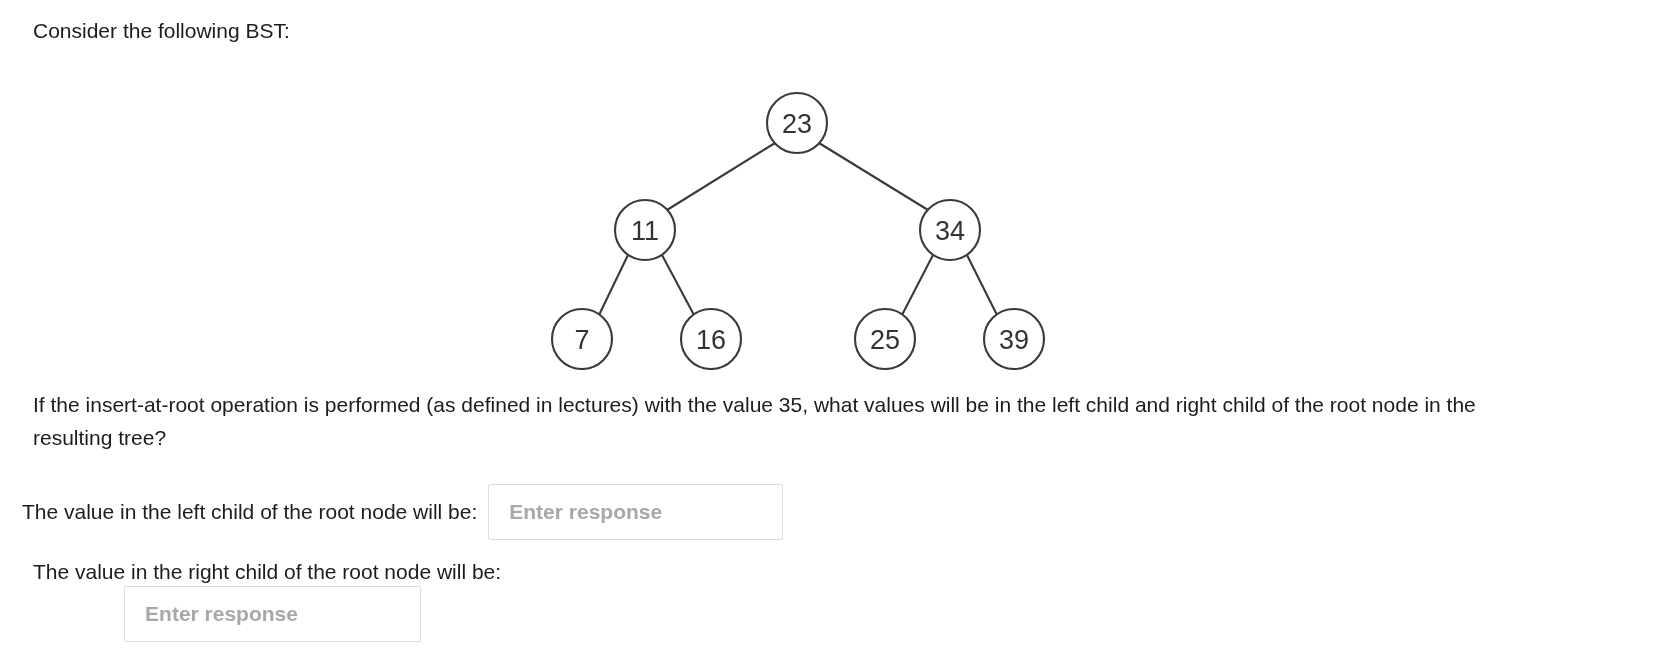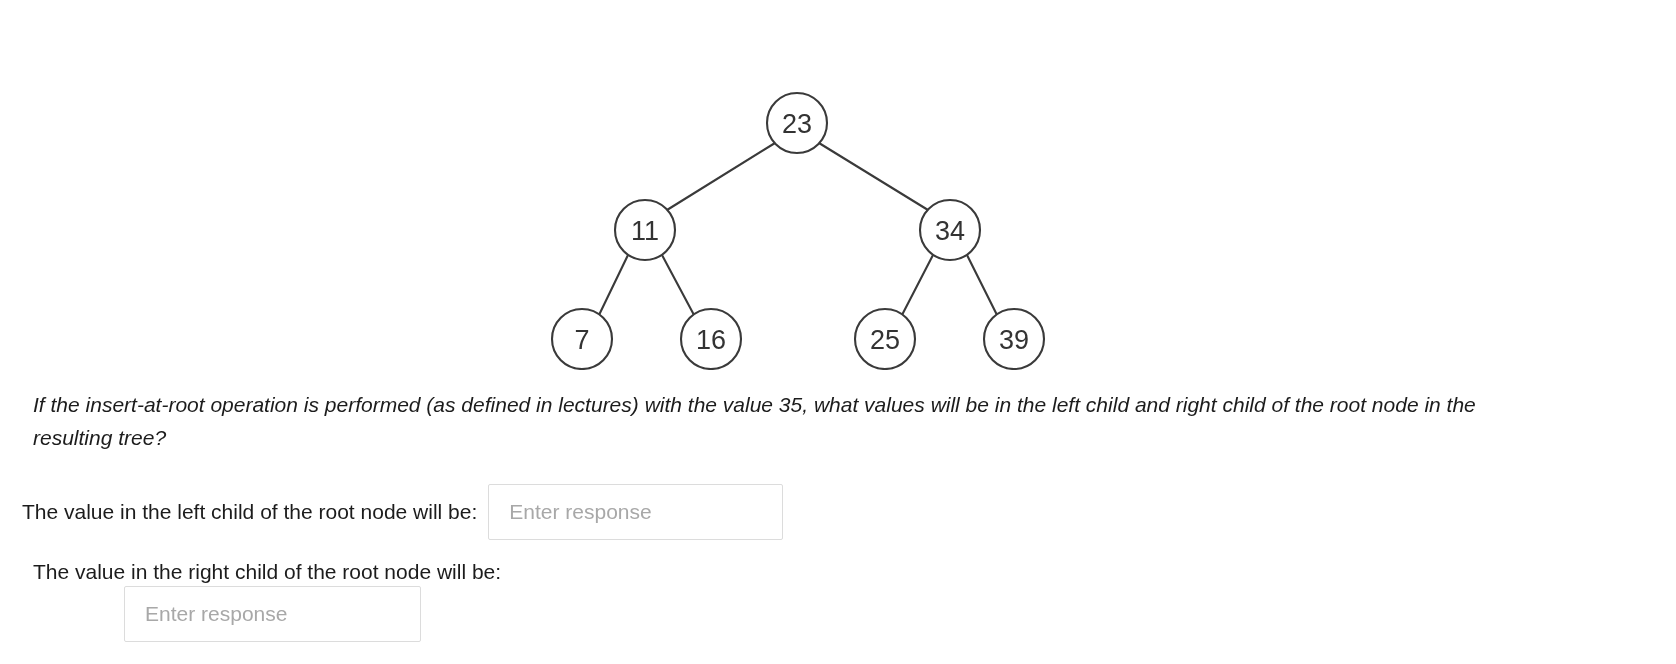--- a/index.html
+++ b/index.html
@@ -64,21 +64,20 @@
   }
 
   .question-block {
     position: absolute;
     left: 33px;
     top: 388px;
     width: 1450px;
     font-size: 21px;
     line-height: 33px;
     color: #1c1c1c;
-    font-style: italic;
   }
 
   .answer-row {
     position: absolute;
     display: flex;
     align-items: center;
     font-size: 21px;
     color: #1c1c1c;
     white-space: nowrap;
   }
@@ -99,20 +98,21 @@
   .response-input {
     box-sizing: border-box;
     border: 1px solid #dcdcdc;
     background: #ffffff;
     border-radius: 2px;
     font-family: "Liberation Sans", sans-serif;
     font-size: 21px;
     color: #1c1c1c;
     padding: 0 20px;
     outline: none;
+    font-weight: bold;
   }
   .response-input::placeholder {
     color: #a8a8a8;
     opacity: 1;
   }
   .row-left .response-input {
     width: 295px;
     height: 56px;
     margin-left: 11px;
   }
@@ -120,20 +120,21 @@
     width: 297px;
     height: 56px;
     margin-left: 11px;
   }
 </style>
 </head>
 <body>
 
 <div class="page">
 
+  <div class="intro-text">Consider the following BST:</div>
 
   <div class="tree-figure">
     <svg width="1676" height="300" viewBox="0 0 1676 300">
       <g>
         <line class="tree-edge" x1="775" y1="73" x2="667" y2="140"></line>
         <line class="tree-edge" x1="819" y1="73" x2="928" y2="140"></line>
         <line class="tree-edge" x1="628" y1="185" x2="599" y2="245"></line>
         <line class="tree-edge" x1="662" y1="185" x2="694" y2="245"></line>
         <line class="tree-edge" x1="933" y1="185" x2="902" y2="245"></line>
         <line class="tree-edge" x1="967" y1="185" x2="997" y2="245"></line>

